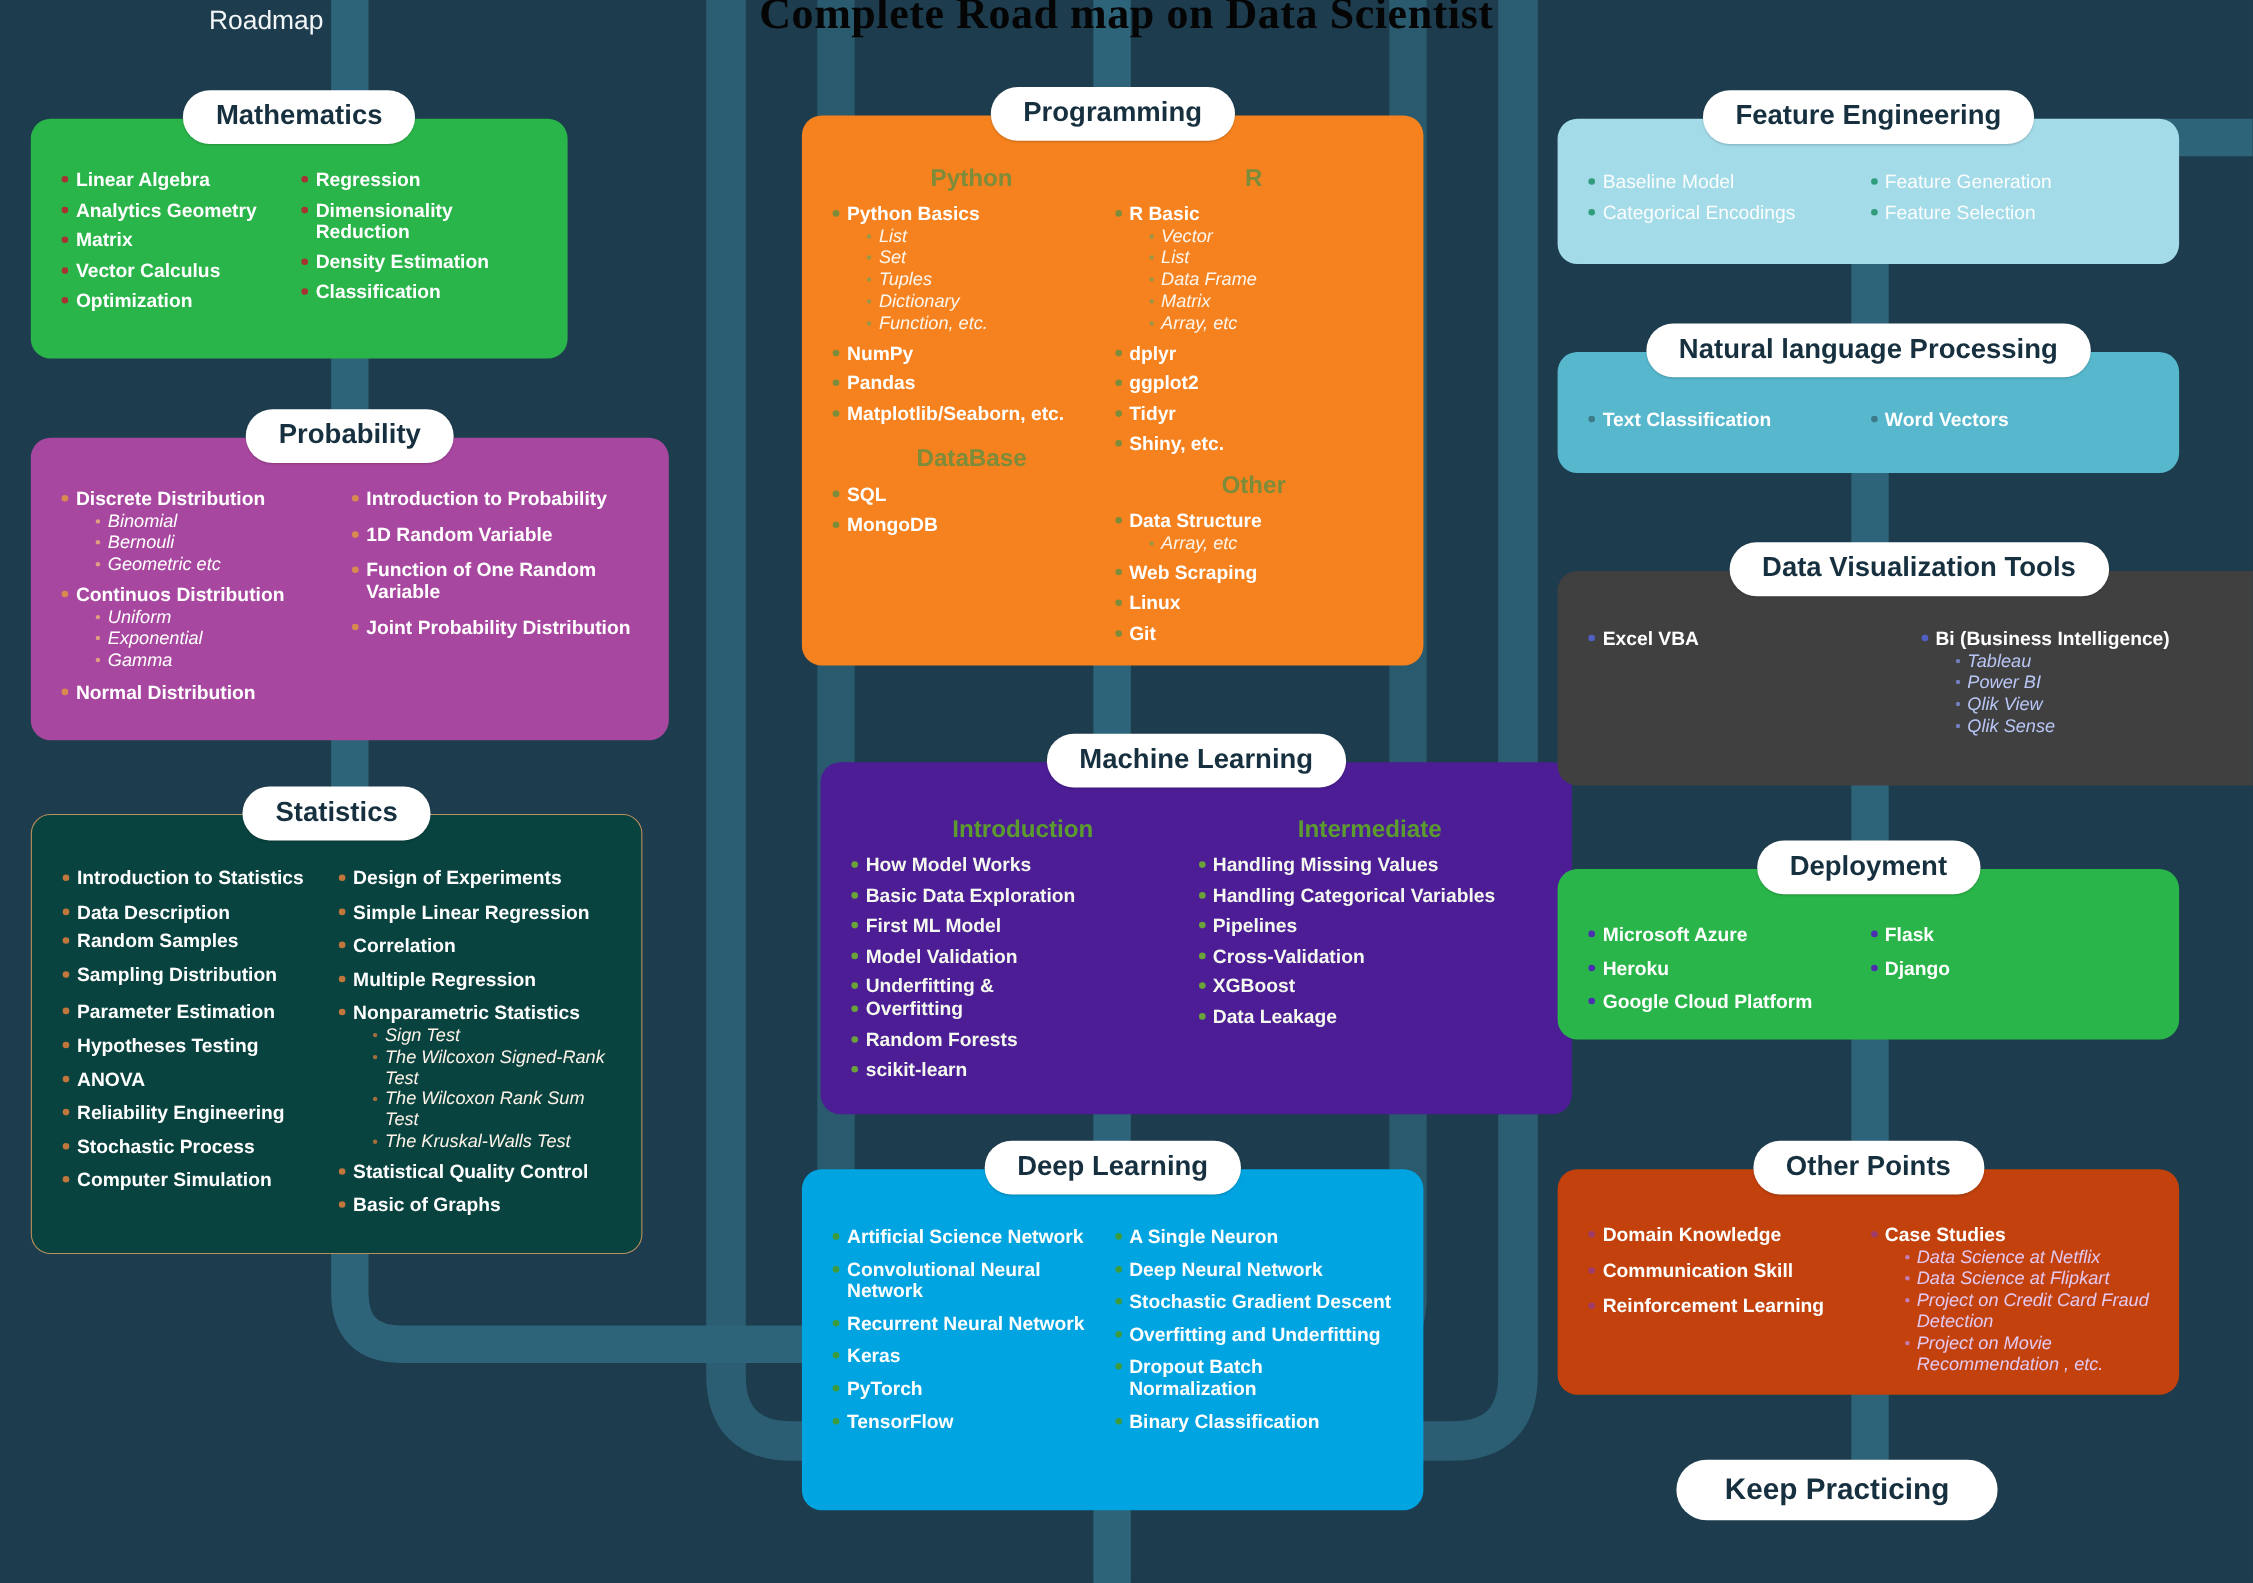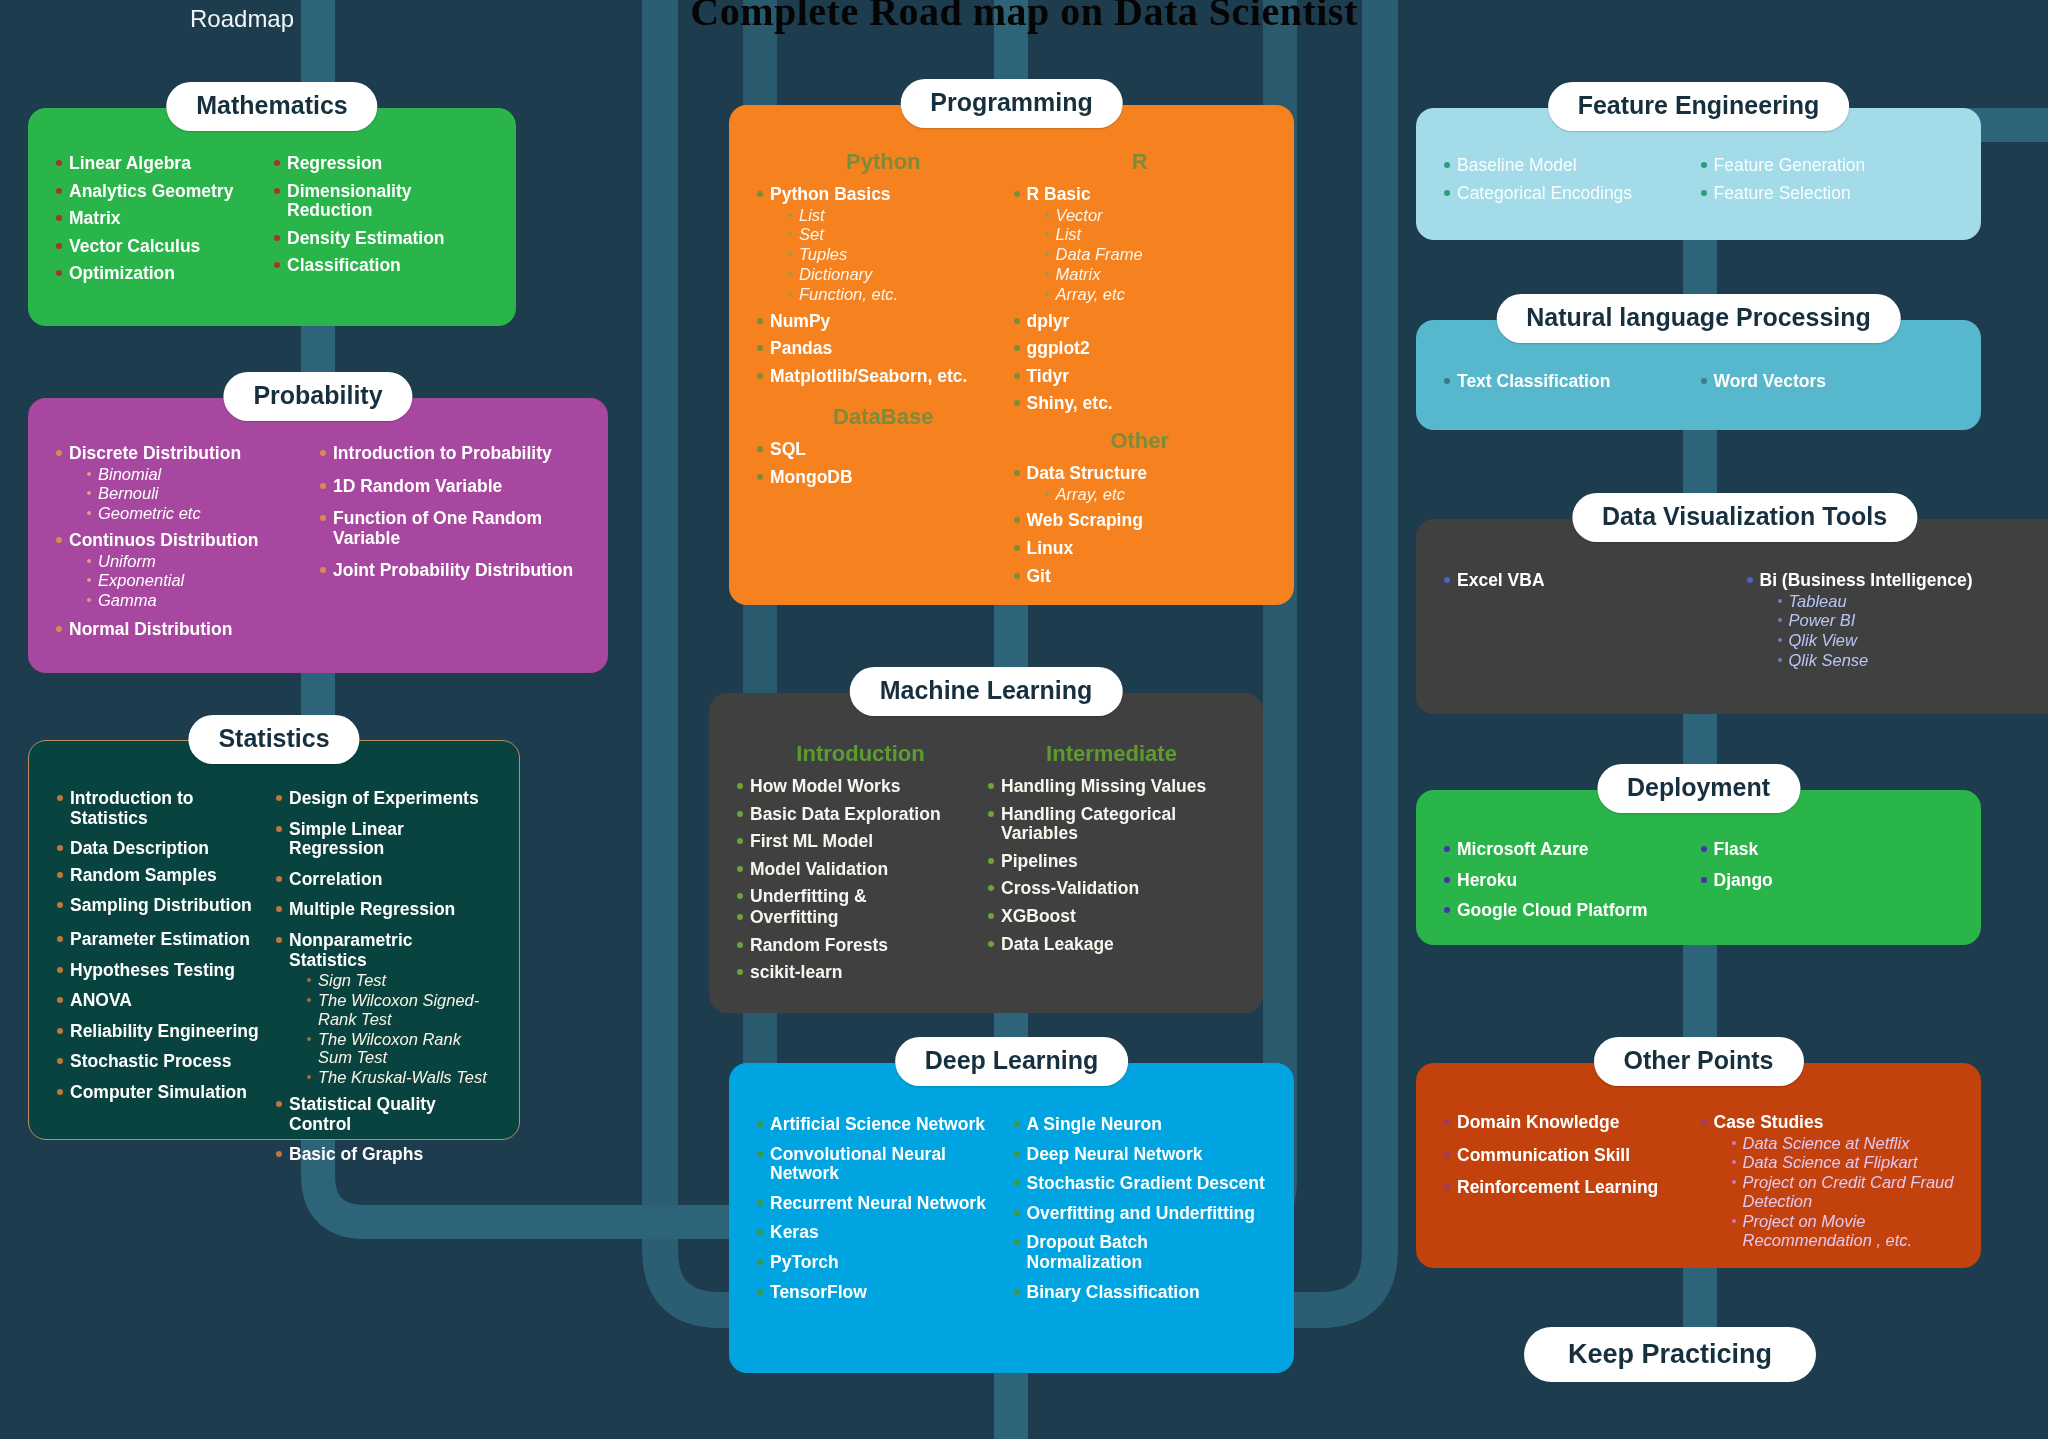--- a/index.html
+++ b/index.html
@@ -61,30 +61,30 @@
   }
 
   
   #card-mathematics{left:28px;top:108px;width:488px;height:218px;background:#2ab54a;}
   #card-mathematics ul.lst > li{--bul:#a63232;}
 
   #card-probability{left:28px;top:398px;width:580px;height:275px;background:#a8479f;}
   #card-probability ul.lst > li{--bul:#d98a4e;}
   #card-probability ul.sub{--subc:#ffffff;--subbul:#e7b07a;}
 
-  #card-statistics{left:28px;top:740px;width:492px;height:400px;background:#09433f;}
+  #card-statistics{left:28px;top:740px;width:556px;height:400px;background:#09433f;}
   #card-statistics ul.lst > li{--bul:#c1763c;}
   #card-statistics ul.sub{--subc:#fdf3e8;--subbul:#c1763c;}
 
   #card-programming{left:729px;top:105px;width:565px;height:500px;background:#f5821f;}
   #card-programming ul.lst > li{--bul:#7d8c3a;}
   #card-programming ul.sub{--subc:#fdf6ec;--subbul:#8b9a4c;}
   #card-programming .subhead{color:#7d8c3a;}
 
-  #card-machine-learning{left:709px;top:693px;width:554px;height:320px;background:#404040;}
+  #card-machine-learning{left:746px;top:693px;width:683px;height:320px;background:#4c1d95;}
   #card-machine-learning ul.lst > li{--bul:#6aa339;color:#f4f8ee;}
   #card-machine-learning .subhead{color:#5c9c2f;}
 
   #card-deep-learning{left:729px;top:1063px;width:565px;height:310px;background:#00a4e0;}
   #card-deep-learning ul.lst > li{--bul:#3c9b3c;}
 
   #card-feature-engineering{left:1416px;top:108px;width:565px;height:132px;background:#a3dbe8;}
   #card-feature-engineering ul.lst > li{--bul:#2f9d7c;color:#fbfdfd;}
 
   #card-nlp{left:1416px;top:320px;width:565px;height:110px;background:#57b8cd;}

